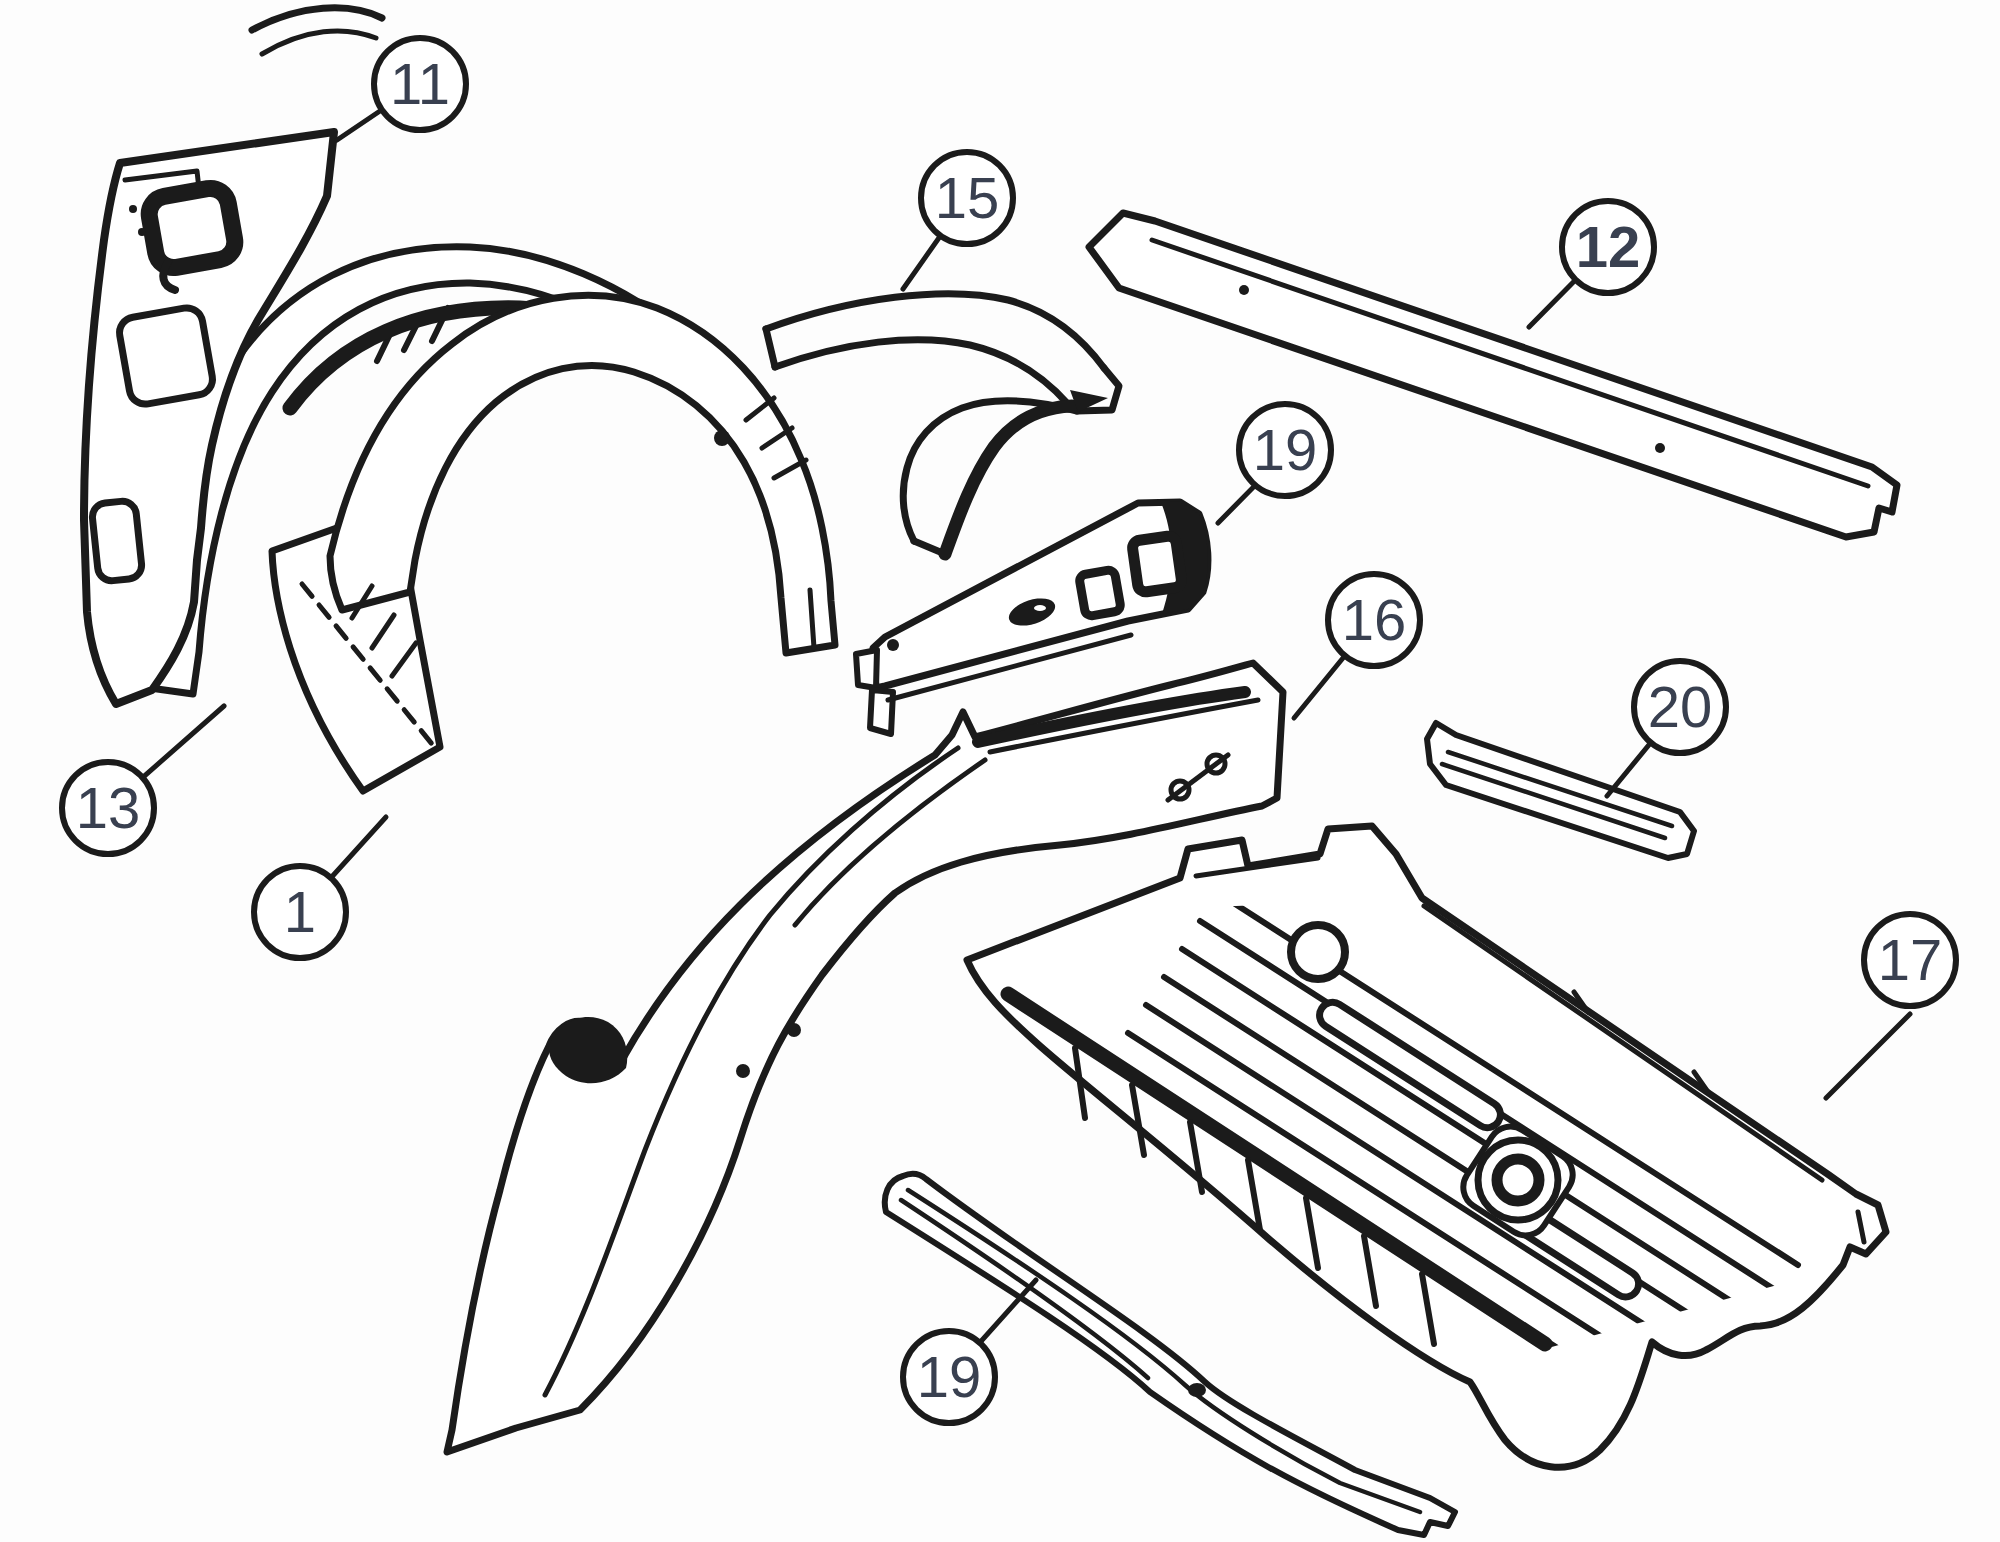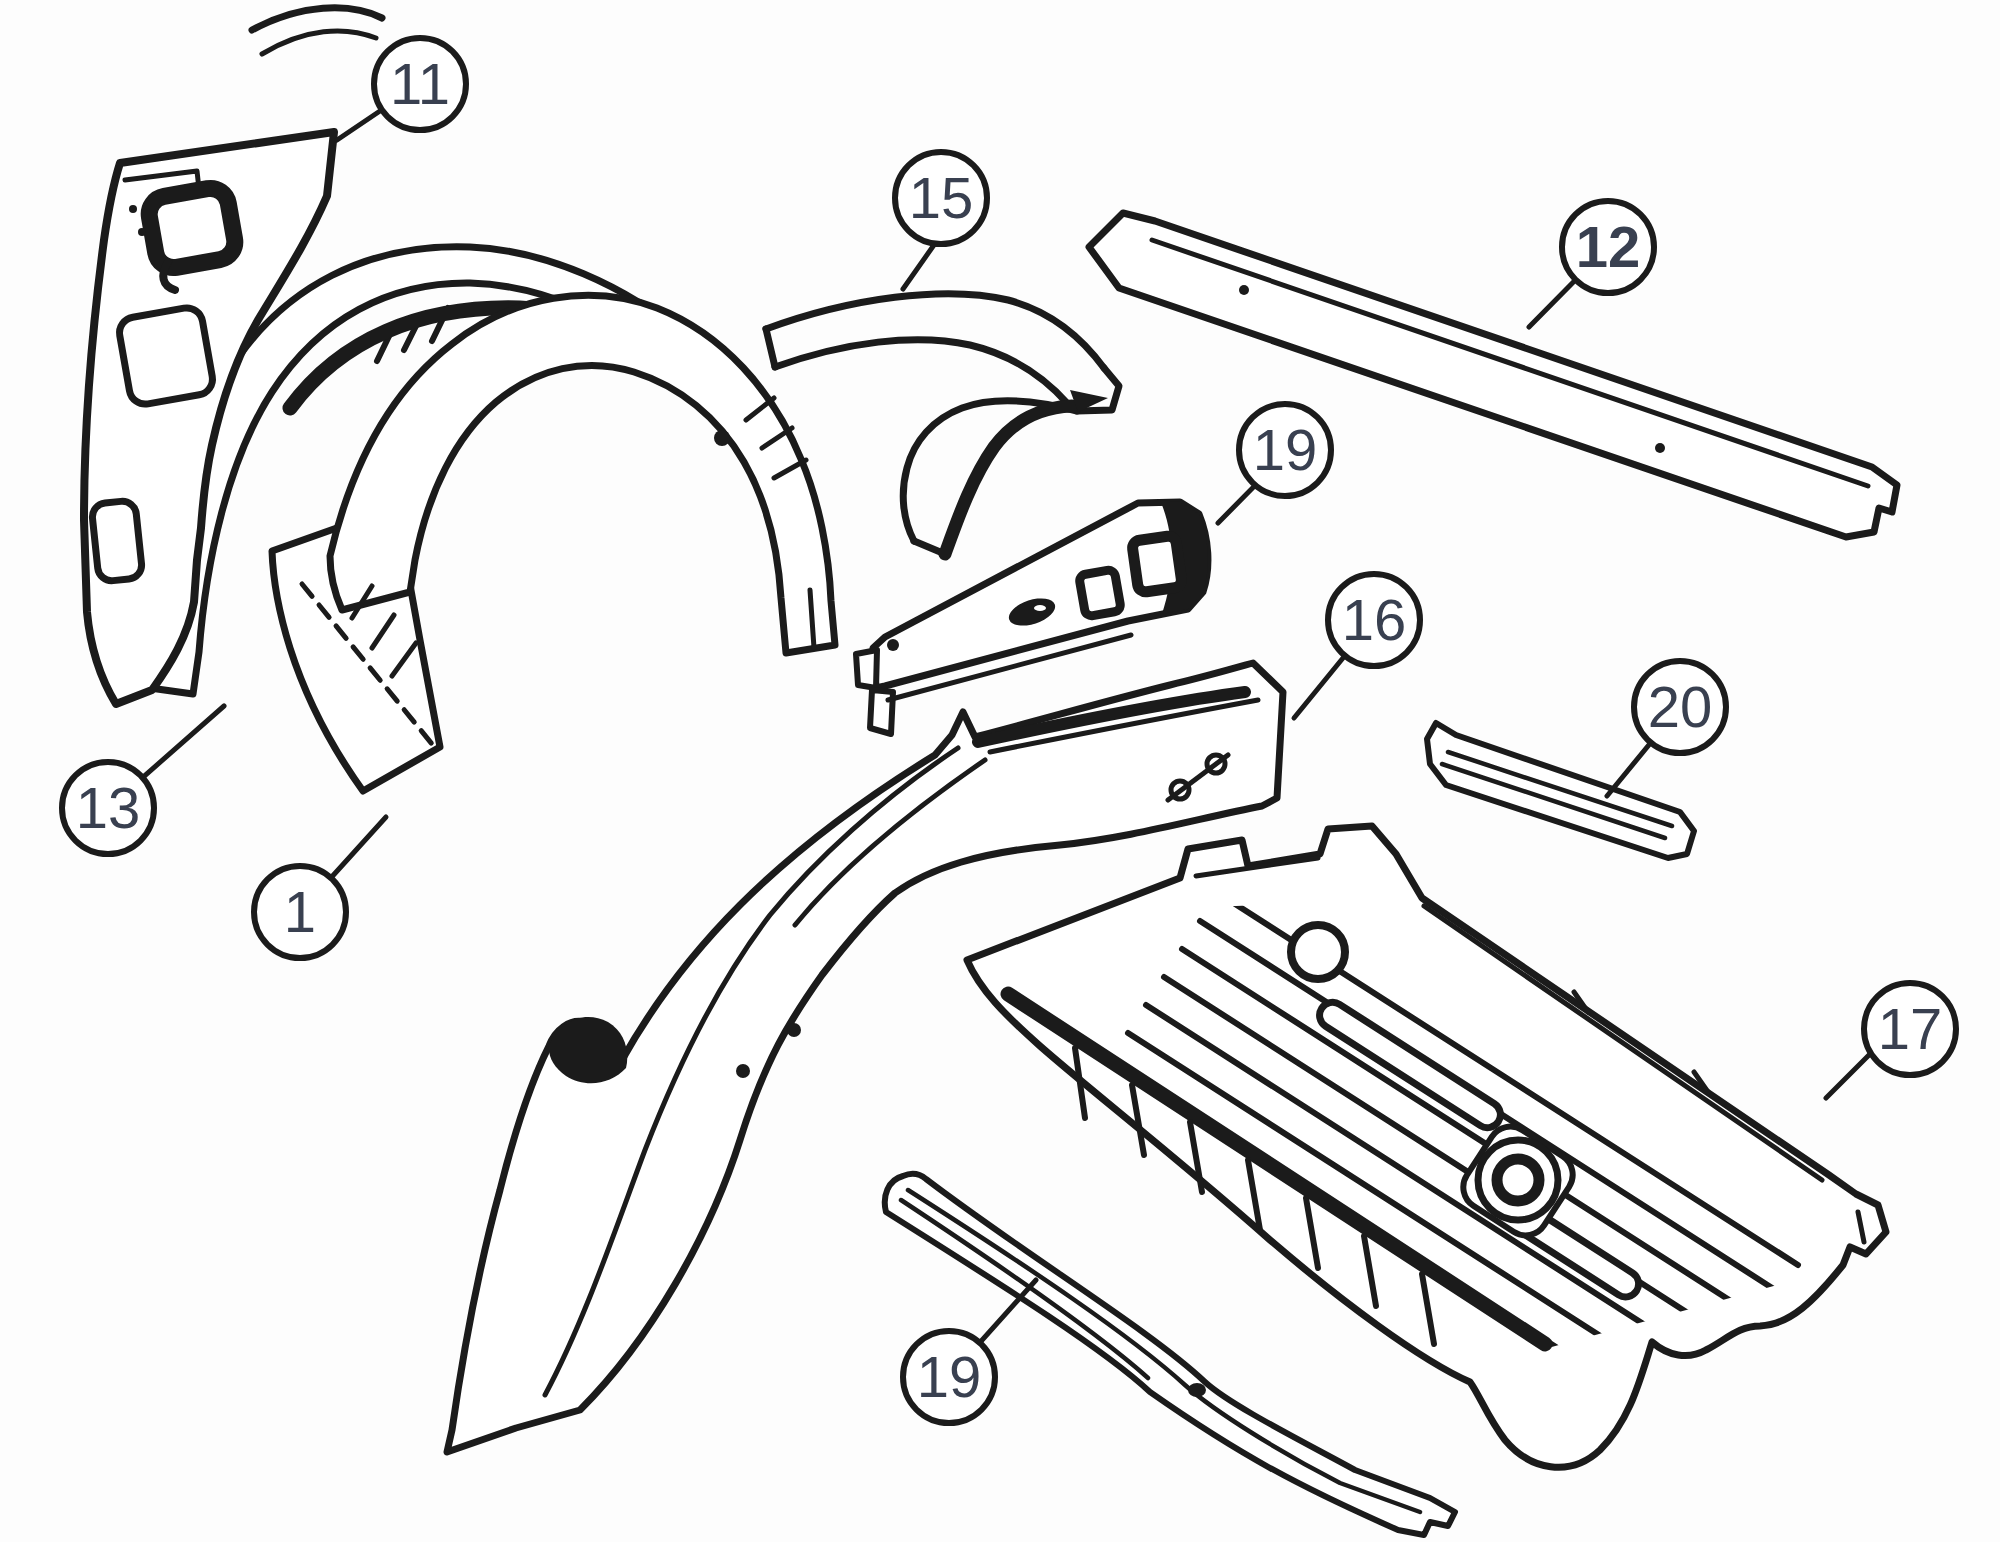--- a/index.html
+++ b/index.html
@@ -154,20 +154,20 @@
       <path d="M1290,450 L1218,523"></path>
       <path d="M1680,707 L1607,796"></path>
     </g>
   </g>
 </svg>
 
 <div class="callout" style="left:371px; top:35px;">11</div>
 <div class="callout" style="left:1559px; top:198px;font-weight:bold;">12</div>
 <div class="callout" style="left:59px; top:759px;">13</div>
 <div class="callout" style="left:251px; top:863px;">1</div>
-<div class="callout" style="left:892px; top:149px;">15</div>
+<div class="callout" style="left:918px; top:149px;">15</div>
 <div class="callout" style="left:1325px; top:571px;">16</div>
-<div class="callout" style="left:1861px; top:980px;text-align:right;">17</div>
+<div class="callout" style="left:1861px; top:911px;text-align:right;">17</div>
 <div class="callout" style="left:900px; top:1328px;">19</div>
 <div class="callout" style="left:1236px; top:401px;">19</div>
 <div class="callout" style="left:1631px; top:658px;">20</div>
 
 </div>
 
 </body></html>

